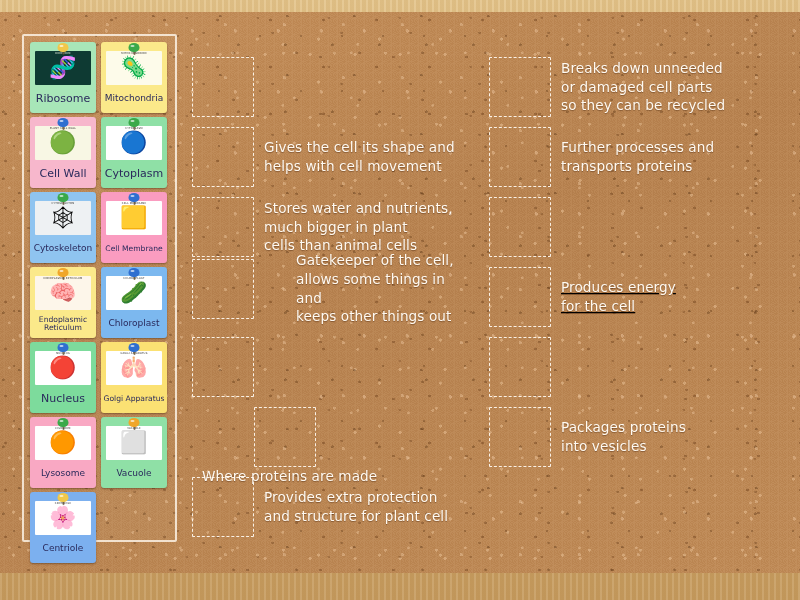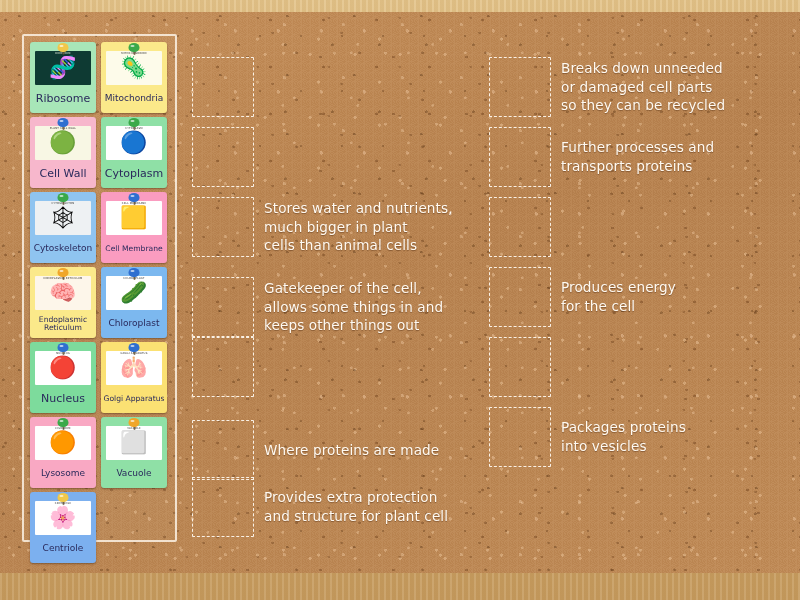--- a/index.html
+++ b/index.html
@@ -366,37 +366,39 @@
         </div>
       </div>
   </div>
 
   <div class="def-column" id="definitions-col-1">
       <div class="definition-row" style="top: 12px;">
         <div class="drop-zone"></div>
       </div>
       <div class="definition-row" style="top: 82px;">
         <div class="drop-zone"></div>
+        <div class="definition-text">Gives the cell its shape and
+helps with cell movement</div>
       </div>
       <div class="definition-row" style="top: 152px;">
         <div class="drop-zone"></div>
         <div class="definition-text">Stores water and nutrients,
 much bigger in plant
 cells than animal cells</div>
       </div>
-      <div class="definition-row" style="top: 232px;">
+      <div class="definition-row" style="top: 206px; gap: 32px;">
         <div class="drop-zone"></div>
         <div class="definition-text">Gatekeeper of the cell,
 allows some things in and
 keeps other things out</div>
       </div>
       <div class="definition-row" style="top: 292px;">
         <div class="drop-zone"></div>
       </div>
-      <div class="definition-row" style="top: 375px;">
+      <div class="definition-row" style="top: 362px; flex-direction: column;">
         <div class="drop-zone"></div>
         <div class="definition-text">Where proteins are made</div>
       </div>
       <div class="definition-row" style="top: 432px;">
         <div class="drop-zone"></div>
         <div class="definition-text">Provides extra protection
 and structure for plant cell</div>
       </div>
     </div>
 
@@ -408,21 +410,21 @@
 so they can be recycled</div>
       </div>
       <div class="definition-row" style="top: 87px;">
         <div class="drop-zone"></div>
         <div class="definition-text">Further processes and
 transports proteins</div>
       </div>
       <div class="definition-row" style="top: 157px;">
         <div class="drop-zone"></div>
       </div>
-      <div class="definition-row" style="top: 227px;">
+      <div class="definition-row" style="top: 227px; text-decoration: underline;">
         <div class="drop-zone"></div>
         <div class="definition-text">Produces energy
 for the cell</div>
       </div>
       <div class="definition-row" style="top: 297px;">
         <div class="drop-zone"></div>
       </div>
       <div class="definition-row" style="top: 367px;">
         <div class="drop-zone"></div>
         <div class="definition-text">Packages proteins

